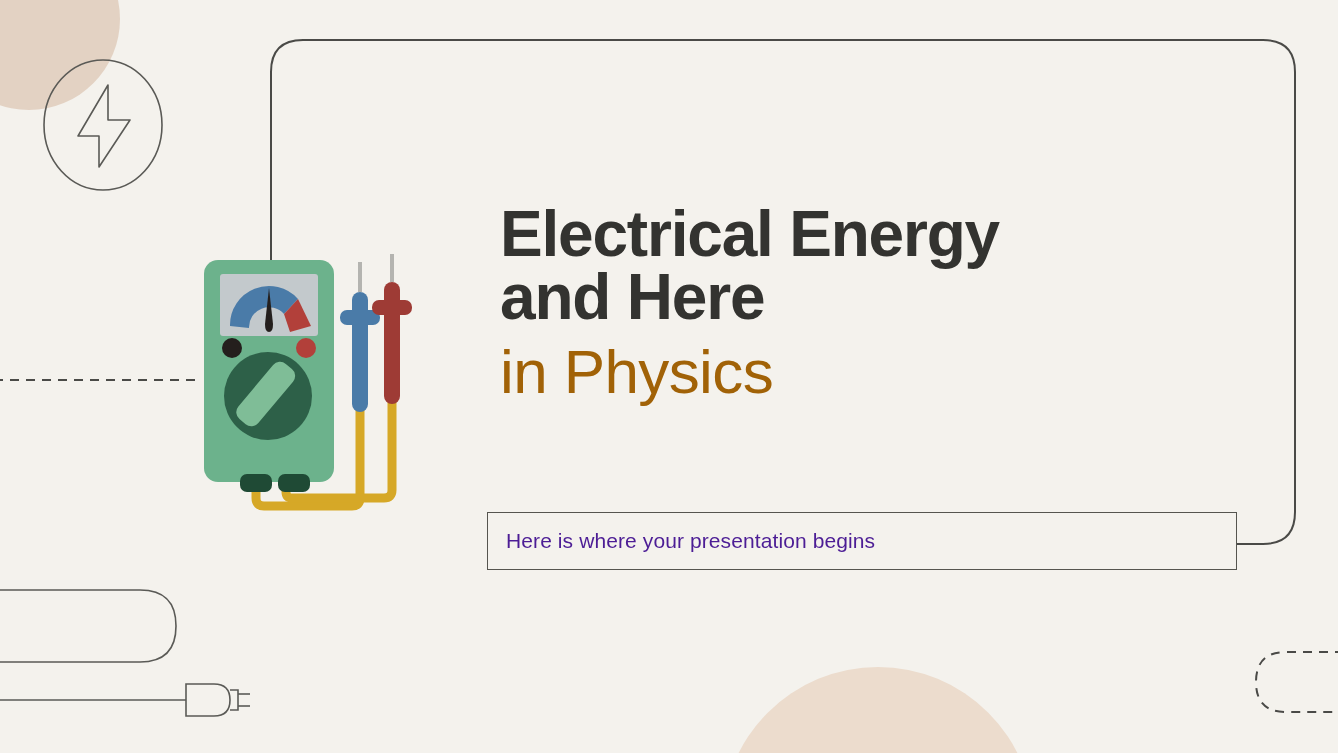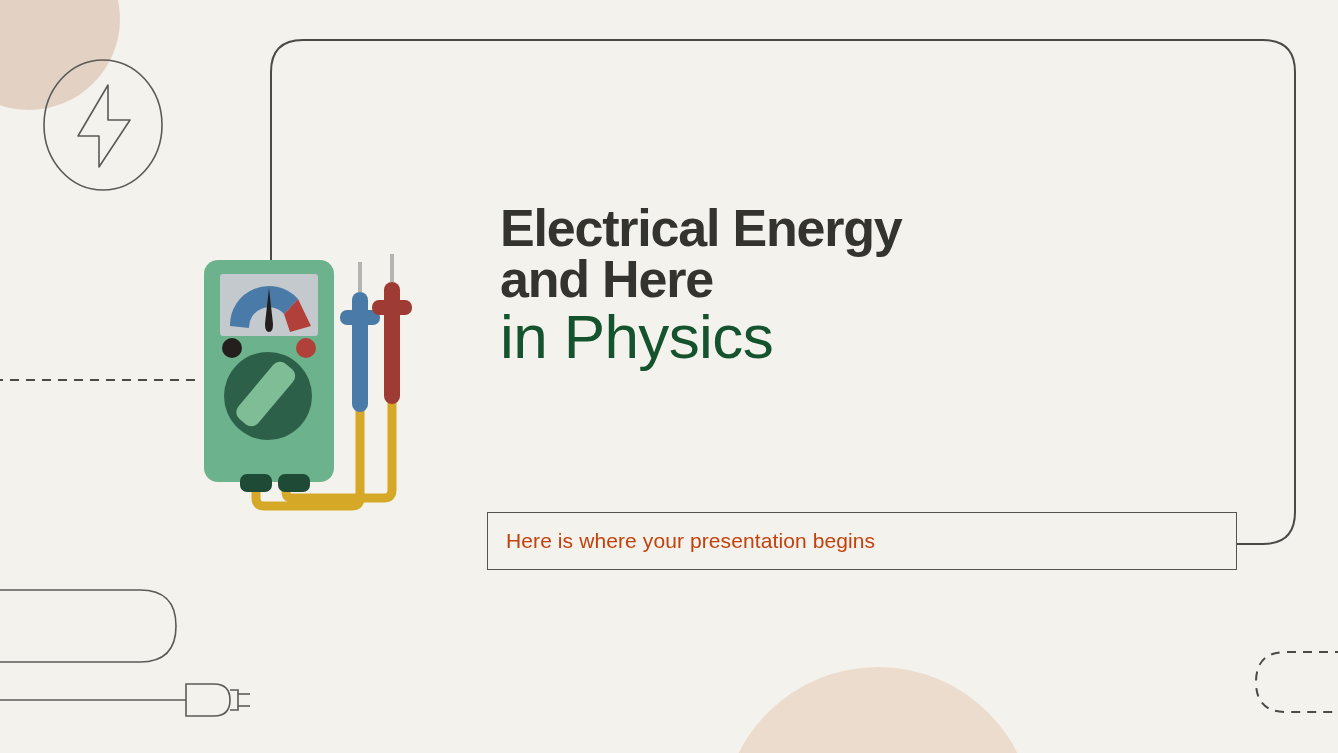--- a/index.html
+++ b/index.html
@@ -77,50 +77,50 @@
 
   
   #title-block {
     position: absolute;
     left: 500px;
     top: 203px;
     width: 740px;
   }
   #title-main {
     margin: 0;
-    font-size: 52px;
+    font-size: 64px;
     line-height: 0.98;
     font-weight: 700;
     letter-spacing: -1.2px;
     color: #333330;
   }
   #title-sub {
-    margin: 1px 0 0 0;
+    margin: 13px 0 0 0;
     font-size: 62px;
     line-height: 1.0;
     font-weight: 400;
     letter-spacing: -0.6px;
-    color: #14532d;
+    color: #a16207;
   }
   #subtitle-box {
     position: absolute;
     left: 487px;
     top: 512px;
     width: 750px;
     height: 58px;
     border: 1.8px solid #55554f;
     background: transparent;
     display: flex;
     align-items: center;
     box-sizing: border-box;
   }
   #subtitle-text {
     padding-left: 18px;
     font-size: 21px;
-    color: #c2410c;
+    color: #4c1d95;
     letter-spacing: 0.1px;
   }
 
   
   #multimeter {
     position: absolute;
     left: 178px;
     top: 248px;
     width: 240px;
     height: 275px;

